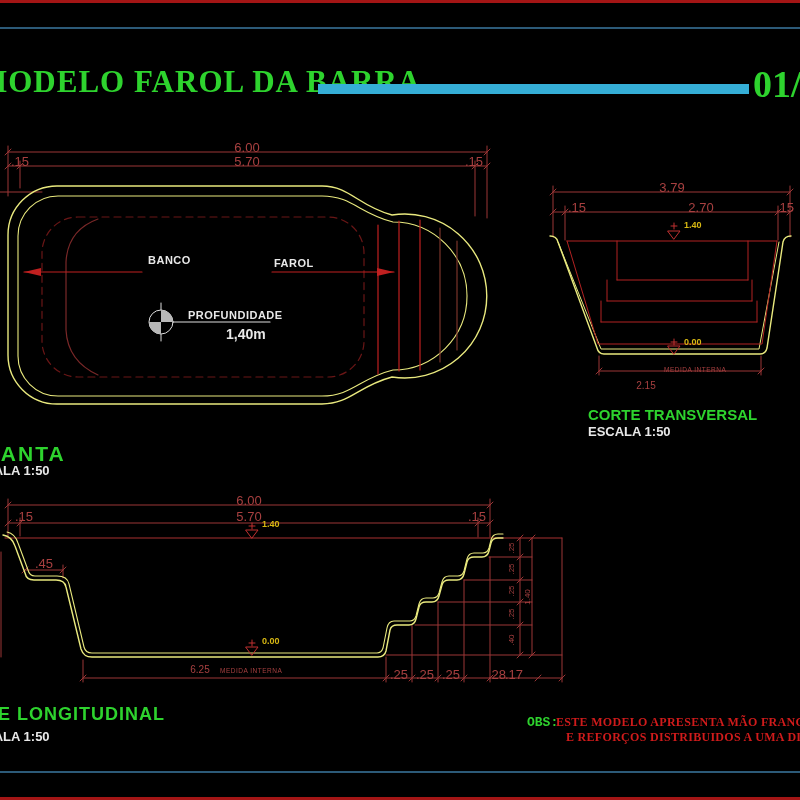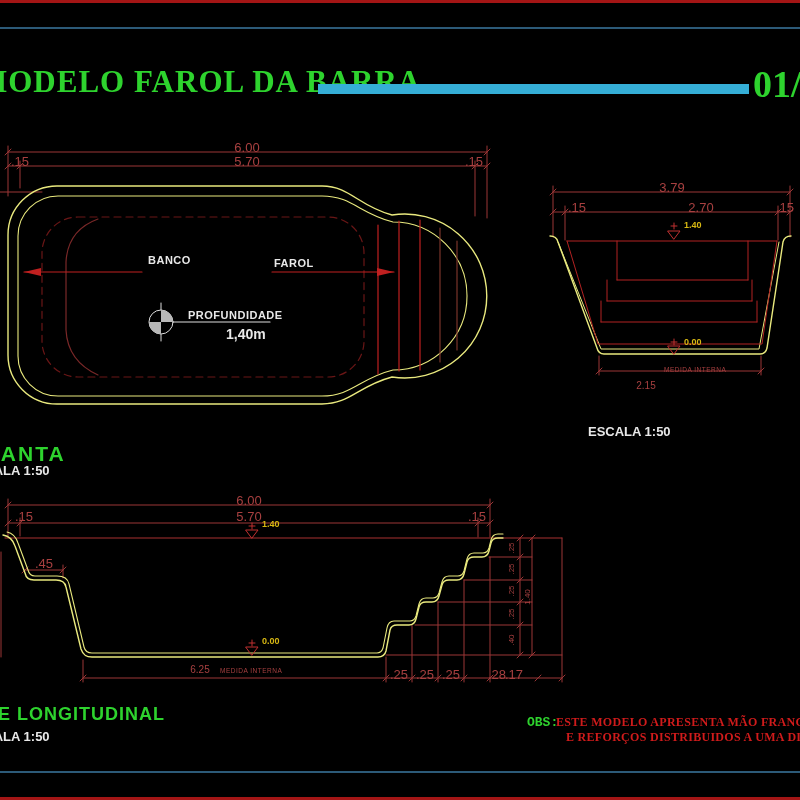--- a/index.html
+++ b/index.html
@@ -233,20 +233,21 @@
   <span class="abs scale" style="left:-33px;top:463px;">ESCALA 1:50</span>
 
   <span class="abs dim dim-c" style="left:672px;top:180px;">3.79</span>
   <span class="abs dim dim-c" style="left:577px;top:200px;">.15</span>
   <span class="abs dim dim-c" style="left:672px;top:200px;margin-left:29px;">2.70</span>
   <span class="abs dim dim-c" style="left:785px;top:200px;">.15</span>
   <span class="abs gold" style="left:684px;top:220px;">1.40</span>
   <span class="abs gold" style="left:684px;top:337px;">0.00</span>
   <span class="abs dim dim-c" style="left:646px;top:364px;font-size:10px;margin-top:16px;">2.15</span>
   <span class="abs dim-sm" style="left:664px;top:366px;">MEDIDA INTERNA</span>
+  <span class="abs gtitle" style="left:588px;top:406px;font-size:15px;">CORTE TRANSVERSAL</span>
   <span class="abs scale" style="left:588px;top:424px;">ESCALA 1:50</span>
 
   <span class="abs dim dim-c" style="left:249px;top:493px;">6.00</span>
   <span class="abs dim dim-c" style="left:24px;top:509px;">.15</span>
   <span class="abs dim dim-c" style="left:249px;top:509px;">5.70</span>
   <span class="abs dim dim-c" style="left:477px;top:509px;">.15</span>
   <span class="abs gold" style="left:262px;top:519px;">1.40</span>
   <span class="abs gold" style="left:262px;top:636px;">0.00</span>
   <span class="abs dim dim-c" style="left:44px;top:556px;">.45</span>
   <span class="abs dim dim-c" style="left:200px;top:664px;font-size:10px;">6.25</span>

